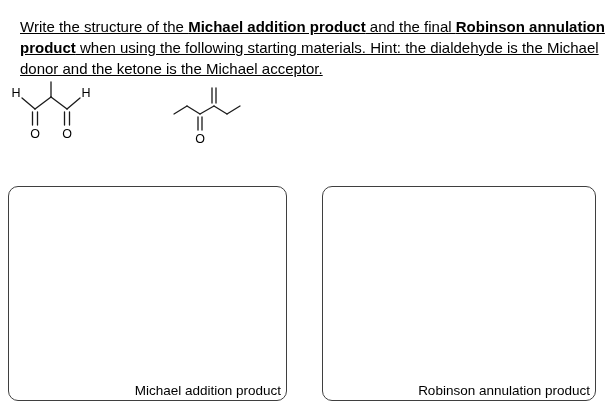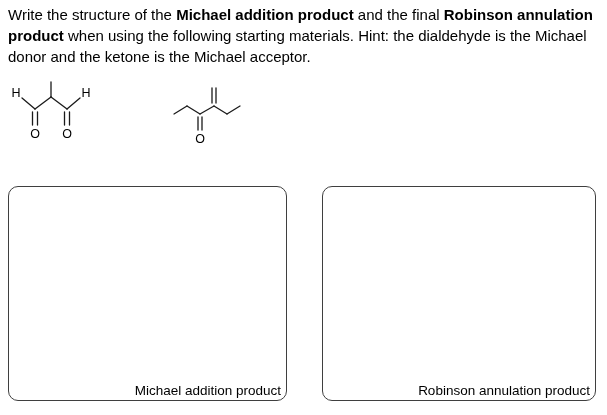--- a/index.html
+++ b/index.html
@@ -10,24 +10,25 @@
     background: #ffffff;
     font-family: "Liberation Sans", sans-serif;
     color: #000000;
     overflow: hidden;
   }
   .question {
     position: absolute;
     left: 8px;
     top: 4px;
     width: 588px;
-    margin: 0;
+    margin: 12px;
     font-size: 15px;
     line-height: 21px;
     color: #000000;
+    text-decoration: underline;
   }
   .question b { font-weight: bold; }
 
   .structures svg { position: absolute; overflow: visible; }
   #dialdehyde { left: 8px;  top: 76px; }
   #ketone     { left: 170px; top: 82px; }
 
   svg line {
     stroke: #1a1a1a;
     stroke-width: 1.3;

